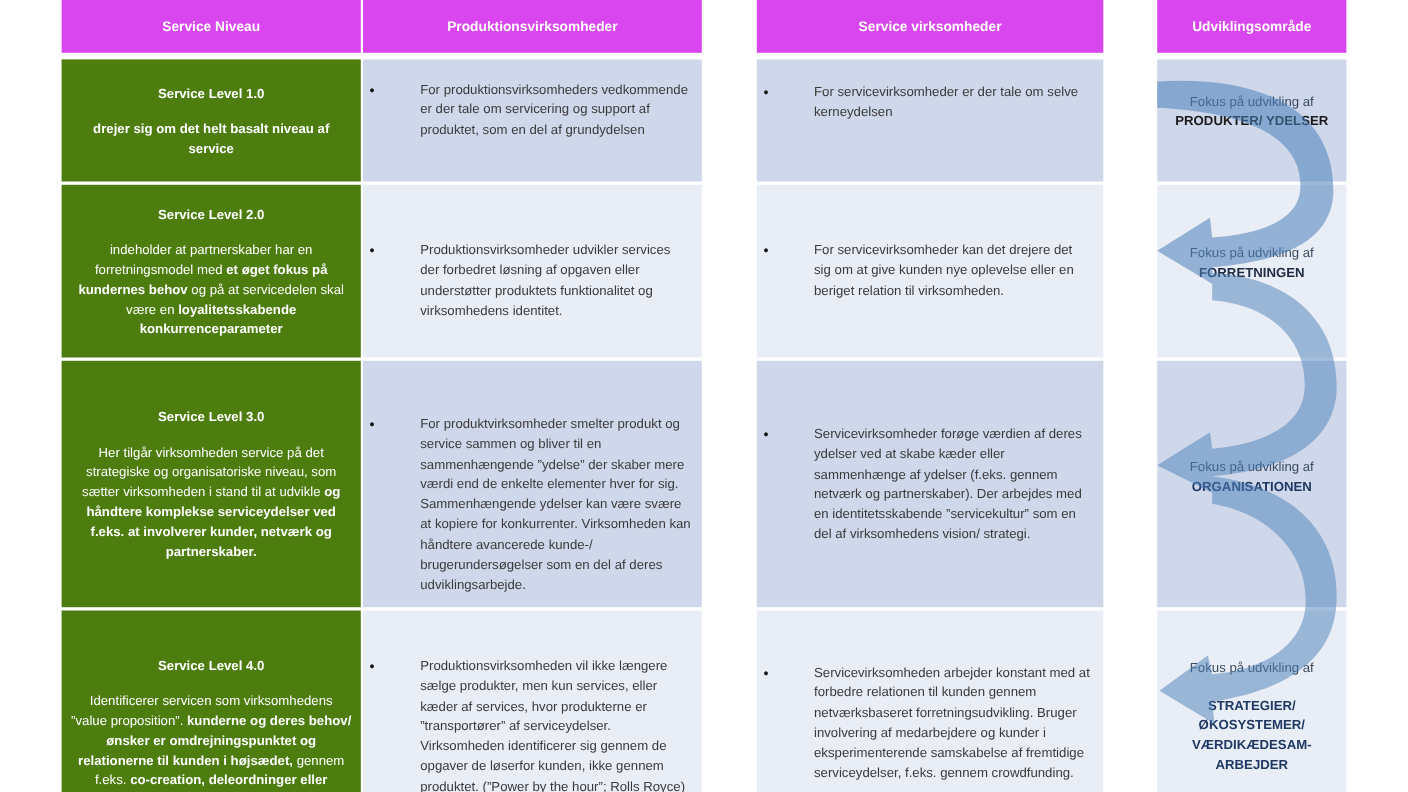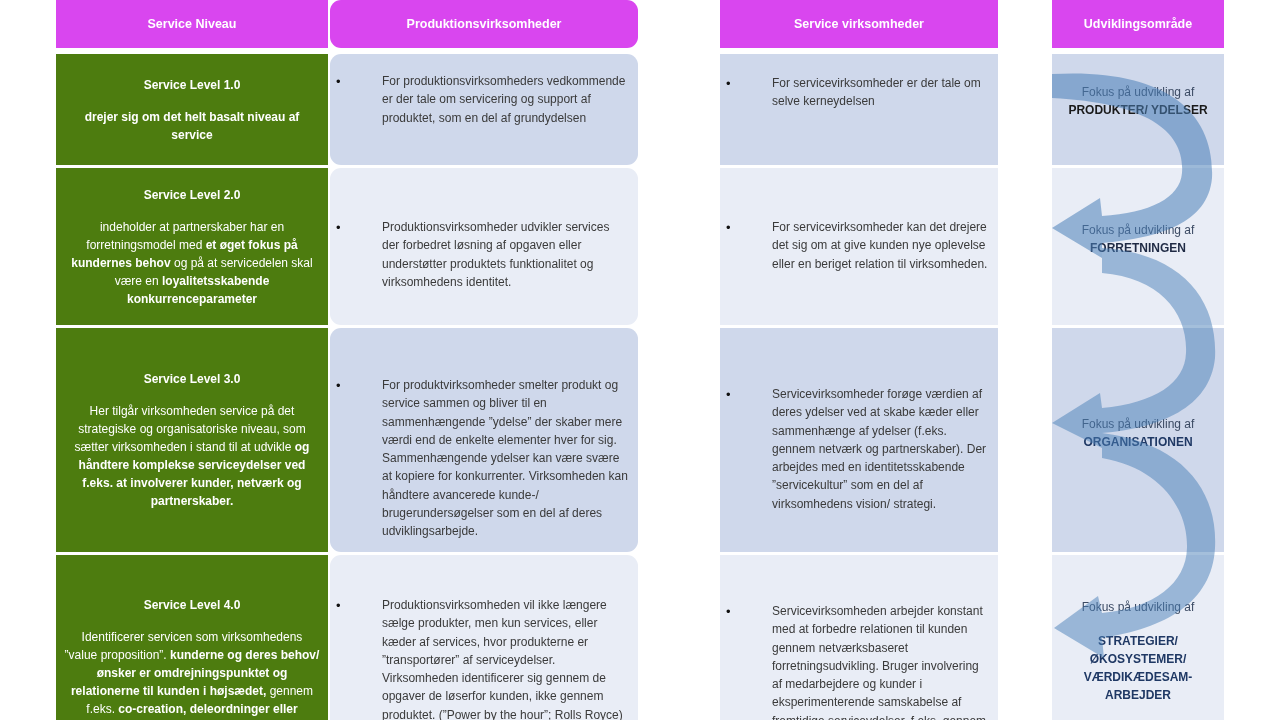--- a/index.html
+++ b/index.html
@@ -23,22 +23,22 @@
     left: 0;
     width: 1168px;
   }
   .cell {
     position: absolute;
     top: 0; bottom: 0;
     box-sizing: border-box;
     overflow: hidden;
   }
   .c1 { left: 0; width: 272px; }
-  .c2 { left: 274px; width: 308px; border-radius: 11px; }
-  .c3 { left: 664px; width: 278px; }
+  .c2 { left: 274px; width: 308px; }
+  .c3 { left: 632px; width: 315px; }
   .c4 { left: 996px; width: 172px; }
 
   .hdr .cell {
     background: #d946ef;
     color: #ffffff;
     font-weight: bold;
     font-size: 12.5px;
     display: flex; align-items: center; justify-content: center;
     text-align: center;
   }

